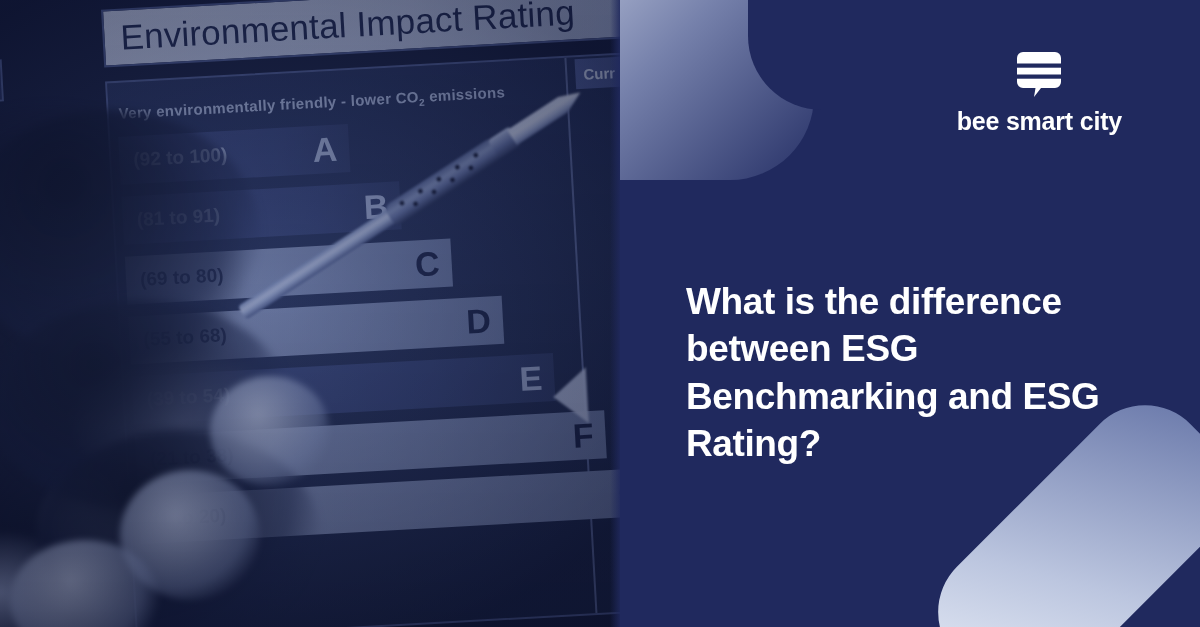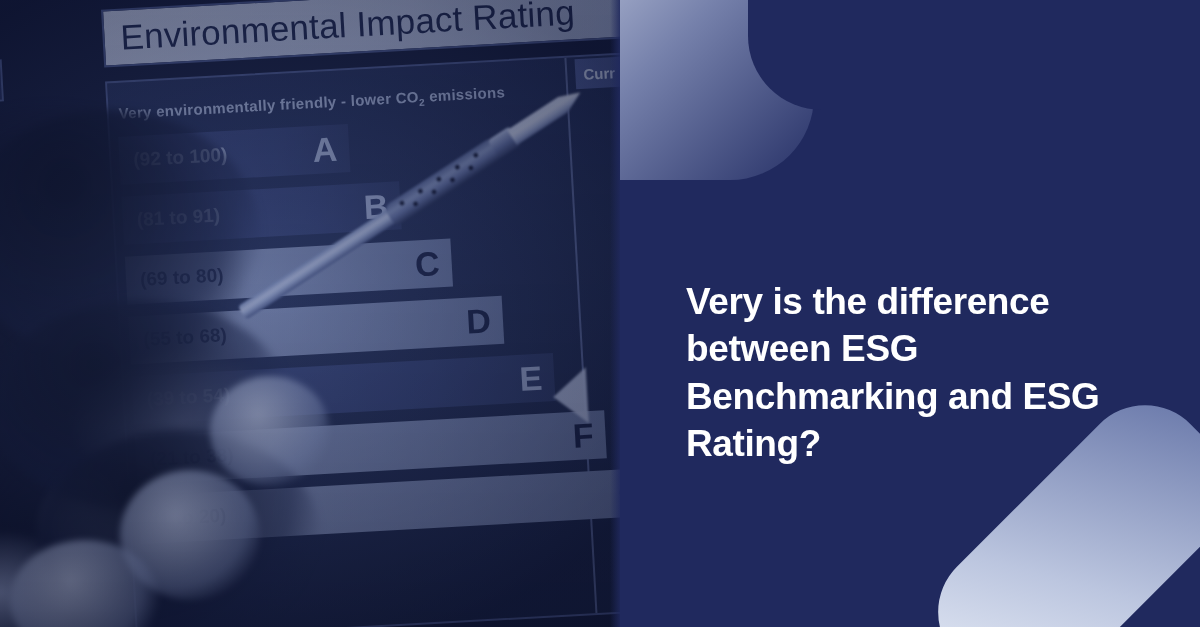--- a/index.html
+++ b/index.html
@@ -321,18 +321,26 @@
     </div>
   </div>
 
   <div class="panel">
 
     <div class="deco-tl"></div>
     <div class="deco-tl2"></div>
     <div class="deco-br"></div>
     <div class="deco-br2"></div>
 
-
-
-    <div class="headline">Very is the difference between ESG Benchmarking and ESG Rating?</div>
+    <div class="logo">
+      <svg class="logo-mark" viewBox="0 0 44 48" aria-hidden="true">
+        <path d="M6 0h32a6 6 0 0 1 6 6v24a6 6 0 0 1-6 6H24l-7 9 1.5-9H6a6 6 0 0 1-6-6V6a6 6 0 0 1 6-6z" fill="#ffffff"></path>
+        <rect x="-1" y="11.5" width="46" height="4.2" fill="#20295e"></rect>
+        <rect x="-1" y="22.5" width="46" height="4.2" fill="#20295e"></rect>
+      </svg>
+      <div class="logo-word">bee smart city</div>
+    </div>
+
+
+    <div class="headline">What is the difference between ESG Benchmarking and ESG Rating?</div>
   </div>
 
 </div>
 
 </body></html>

